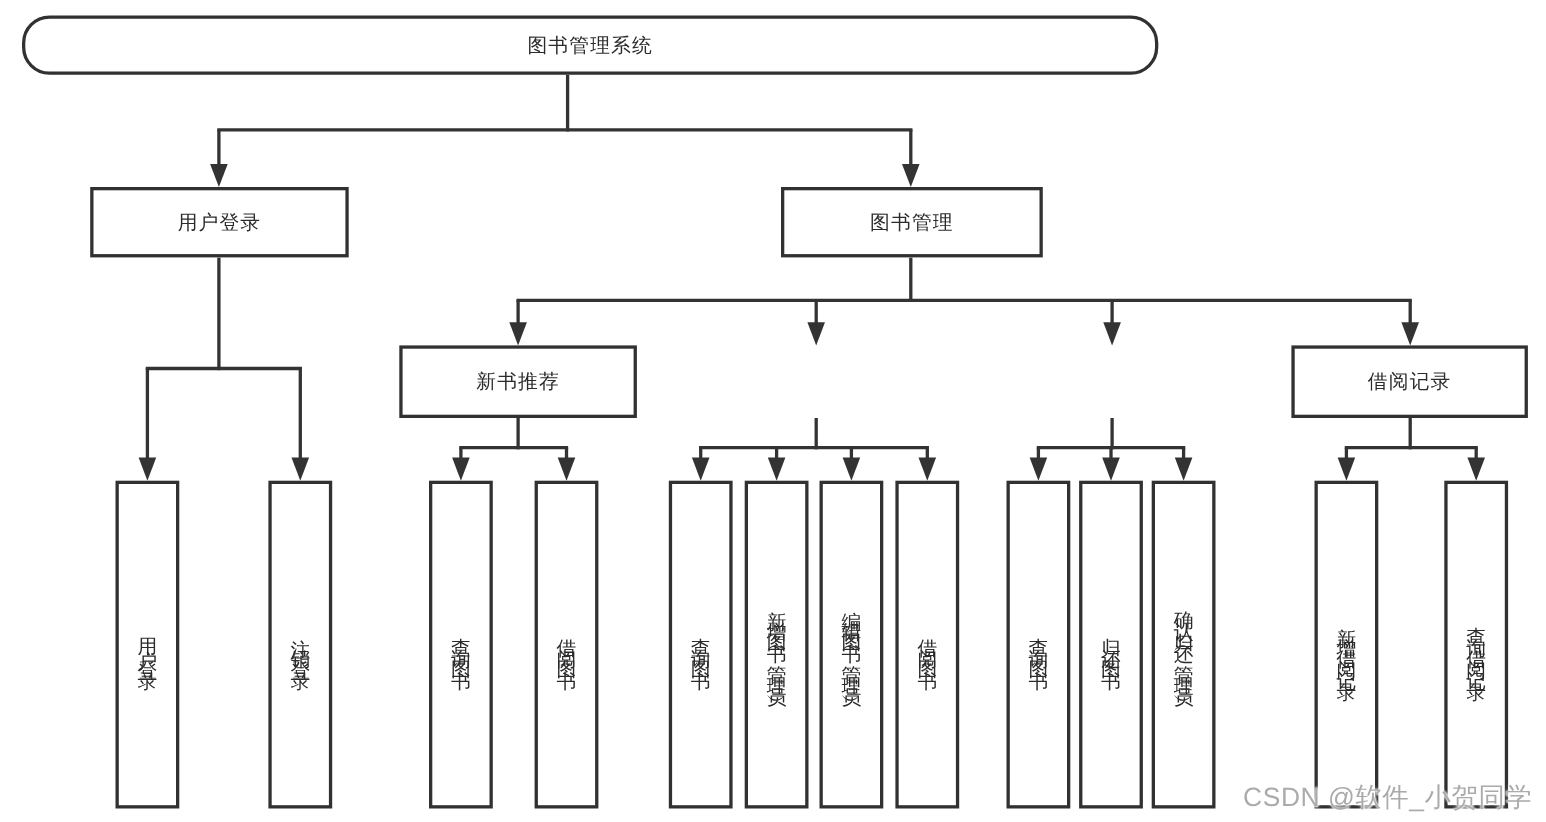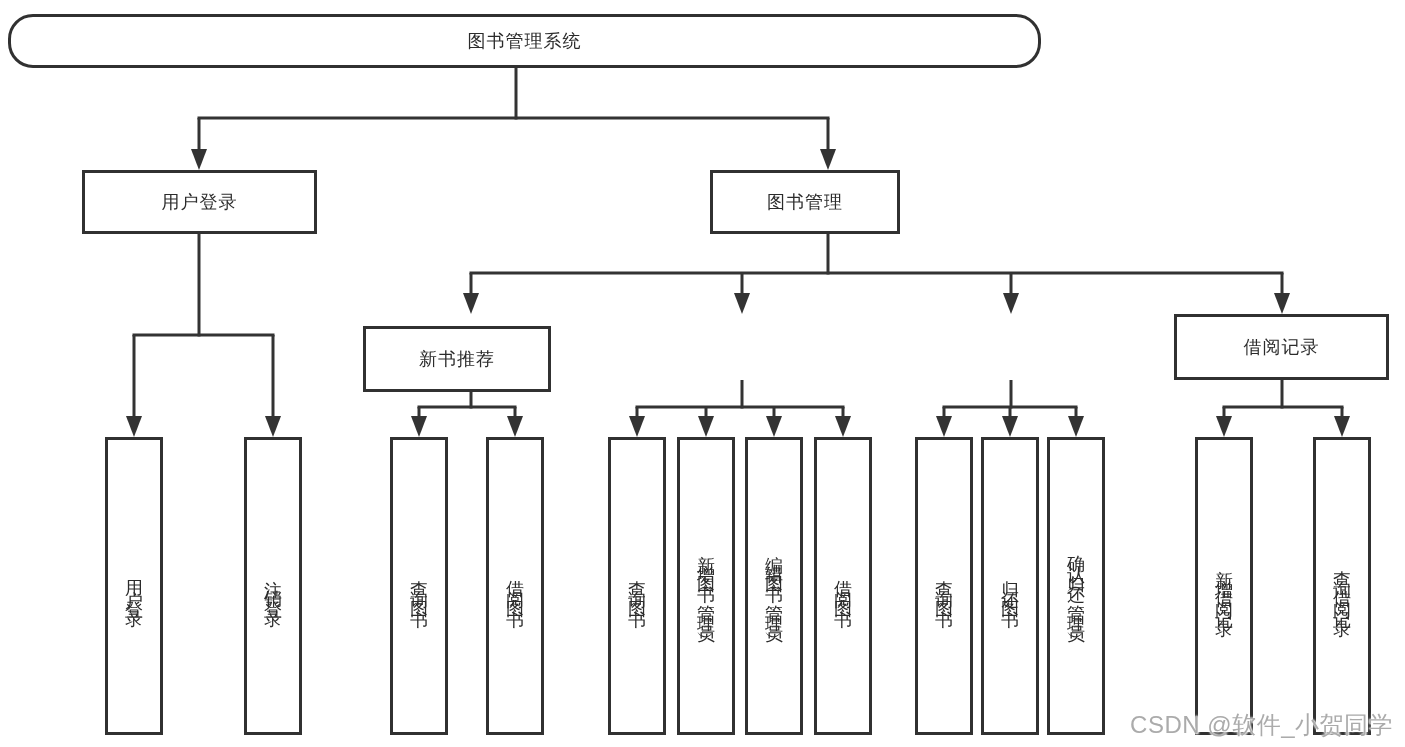--- a/index.html
+++ b/index.html
@@ -100,32 +100,32 @@
       <line x1="1010" y1="407" x2="1010" y2="423" stroke="#333333" stroke-width="3"></line>
       <polygon points="1002,416 1018,416 1010,437" fill="#333333"></polygon>
       <line x1="1076" y1="407" x2="1076" y2="423" stroke="#333333" stroke-width="3"></line>
       <polygon points="1068,416 1084,416 1076,437" fill="#333333"></polygon>
       <line x1="1224" y1="407" x2="1224" y2="423" stroke="#333333" stroke-width="3"></line>
       <polygon points="1216,416 1232,416 1224,437" fill="#333333"></polygon>
       <line x1="1342" y1="407" x2="1342" y2="423" stroke="#333333" stroke-width="3"></line>
       <polygon points="1334,416 1350,416 1342,437" fill="#333333"></polygon>
     </svg>
 
-  <div class="box" style="left:8px; top:14px; width:1033px; height:54px;border-radius:25px;">
+  <div class="box" style="left:20px; top:14px; width:1033px; height:54px;border-radius:25px;">
     <span>图书管理系统</span>
   </div>
 
   <div class="box" style="left:82px; top:170px; width:235px; height:64px;">
     <span>用户登录</span>
   </div>
-  <div class="box" style="left:710px; top:170px; width:190px; height:64px;">
+  <div class="box" style="left:710px; top:170px; width:238px; height:64px;">
     <span>图书管理</span>
   </div>
 
-  <div class="box" style="left:363px; top:326px; width:188px; height:66px;text-align:right;">
+  <div class="box" style="left:363px; top:314px; width:216px; height:66px;text-align:right;">
     <span>新书推荐</span>
   </div>
   <div class="box" style="left:1174px; top:314px; width:215px; height:66px;">
     <span>借阅记录</span>
   </div>
 
   <div class="box vbox" style="left:105px; top:437px; width:58px; height:298px;">
     <span>用户登录</span>
   </div>
   <div class="box vbox" style="left:244px; top:437px; width:58px; height:298px;">

